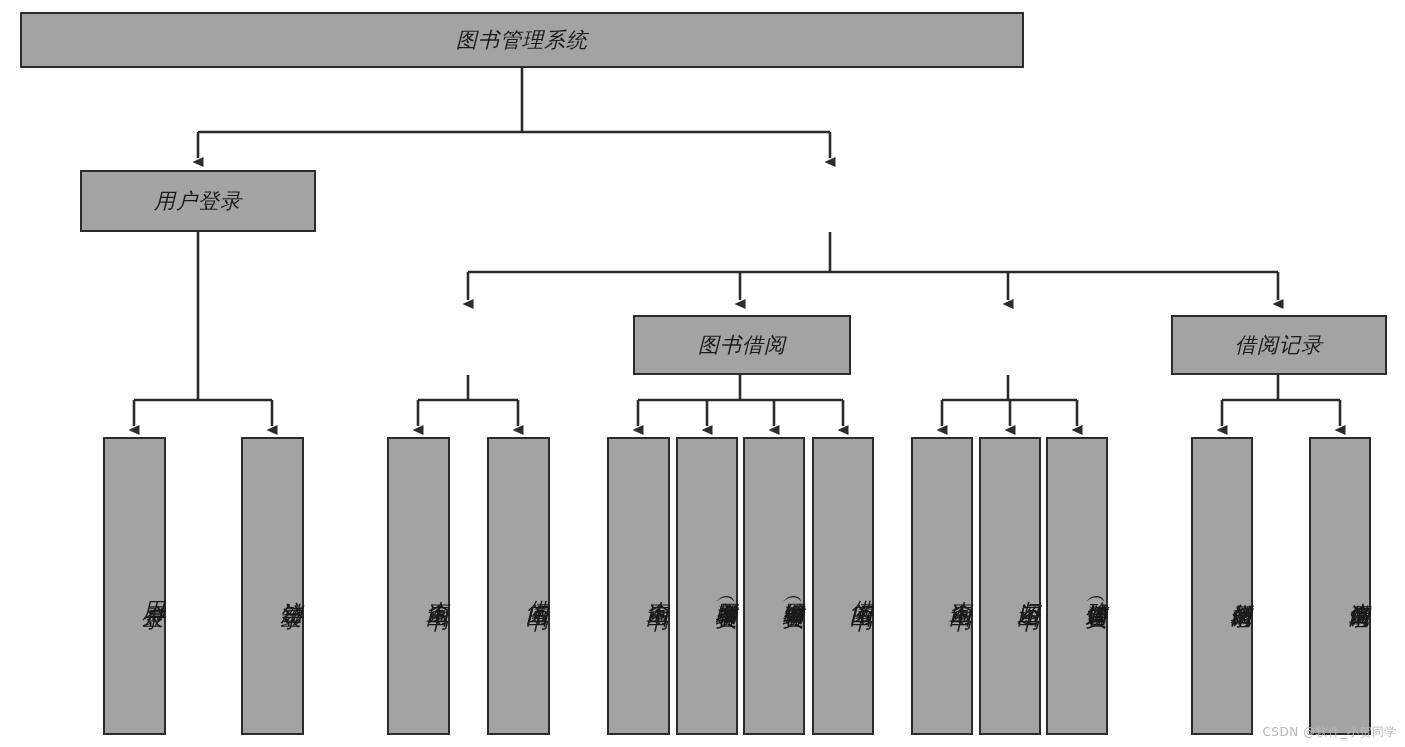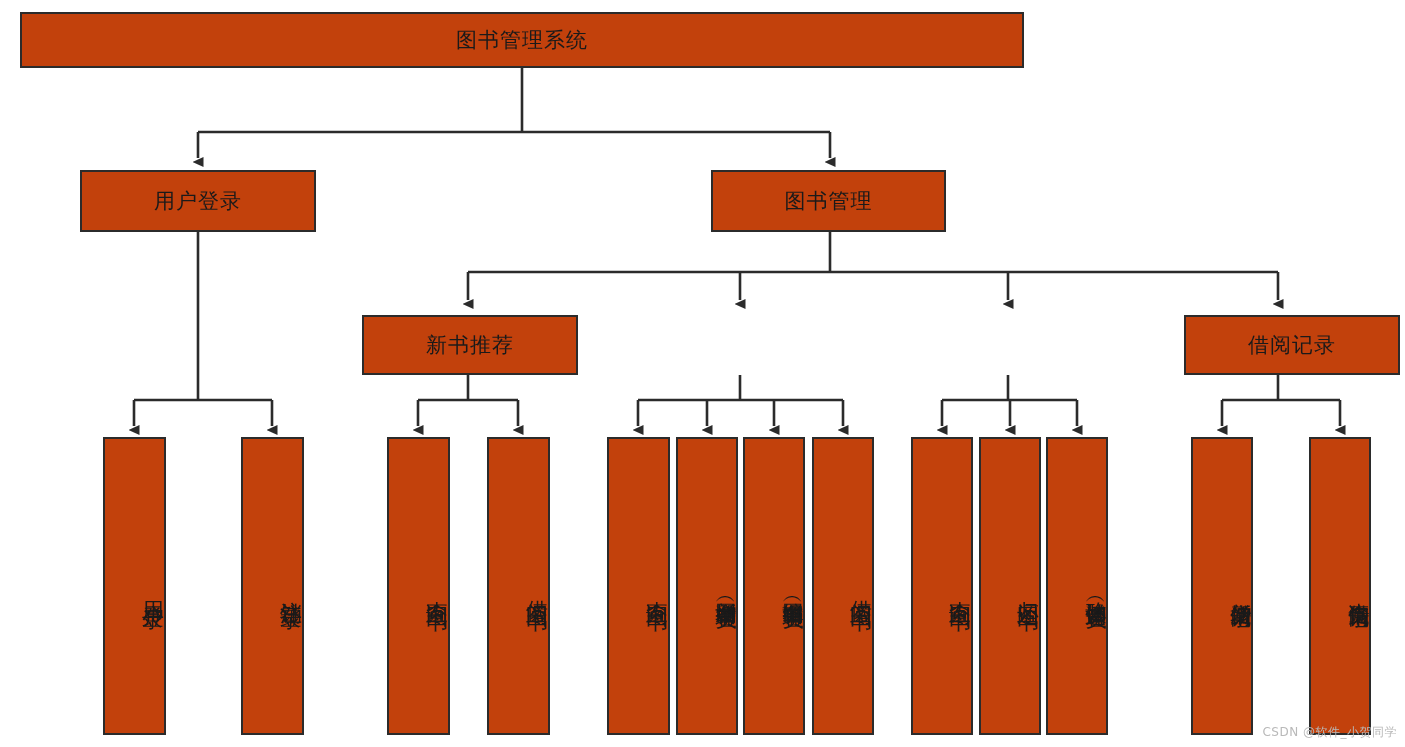--- a/index.html
+++ b/index.html
@@ -19,25 +19,26 @@
     position: absolute;
     left: 0;
     top: 0;
     width: 1405px;
     height: 747px;
   }
   .node {
     position: absolute;
     box-sizing: border-box;
     border: 2px solid #2b2b2b;
-    background: #c2410c;
+    background: #a3a3a3;
     display: flex;
     align-items: center;
     justify-content: center;
     color: #1a1a1a;
+    font-style: italic;
   }
   .node.h {
     font-size: 21px;
     letter-spacing: 1px;
   }
   .node.v {
     writing-mode: vertical-rl;
     text-orientation: upright;
     font-size: 22px;
     letter-spacing: 3px;
@@ -113,24 +114,23 @@
       <path d="M1278,375 L1278,400"></path>
       <path d="M1222,400 L1340,400"></path>
       <path d="M1222,400 L1222,426" marker-end="url(#arrow)"></path>
       <path d="M1340,400 L1340,426" marker-end="url(#arrow)"></path>
     </g>
   </svg>
 
   <div class="node h" style="left:20px; top:12px; width:1004px; height:56px;">图书管理系统</div>
 
   <div class="node h" style="left:80px; top:170px; width:236px; height:62px;">用户登录</div>
-  <div class="node h" style="left:711px; top:170px; width:235px; height:62px;">图书管理</div>
 
-  <div class="node h" style="left:362px; top:315px; width:216px; height:60px;">新书推荐</div>
-  <div class="node h" style="left:1171px; top:315px; width:216px; height:60px;margin-left:13px;">借阅记录</div>
+  <div class="node h" style="left:633px; top:315px; width:218px; height:60px;">图书借阅</div>
+  <div class="node h" style="left:1171px; top:315px; width:216px; height:60px;">借阅记录</div>
 
   <div class="node v" style="left:103px; top:437px; width:63px; height:298px;">用户登录</div>
   <div class="node v" style="left:241px; top:437px; width:63px; height:298px;">注销登录</div>
 
   <div class="node v" style="left:387px; top:437px; width:63px; height:298px;">查询图书</div>
   <div class="node v" style="left:487px; top:437px; width:63px; height:298px;">借阅图书</div>
 
   <div class="node v" style="left:607px; top:437px; width:63px; height:298px;">查询图书</div>
   <div class="node v tall" style="left:676px; top:437px; width:62px; height:298px;">新增图书（管理员）</div>
   <div class="node v tall" style="left:743px; top:437px; width:62px; height:298px;">编辑图书（管理员）</div>

